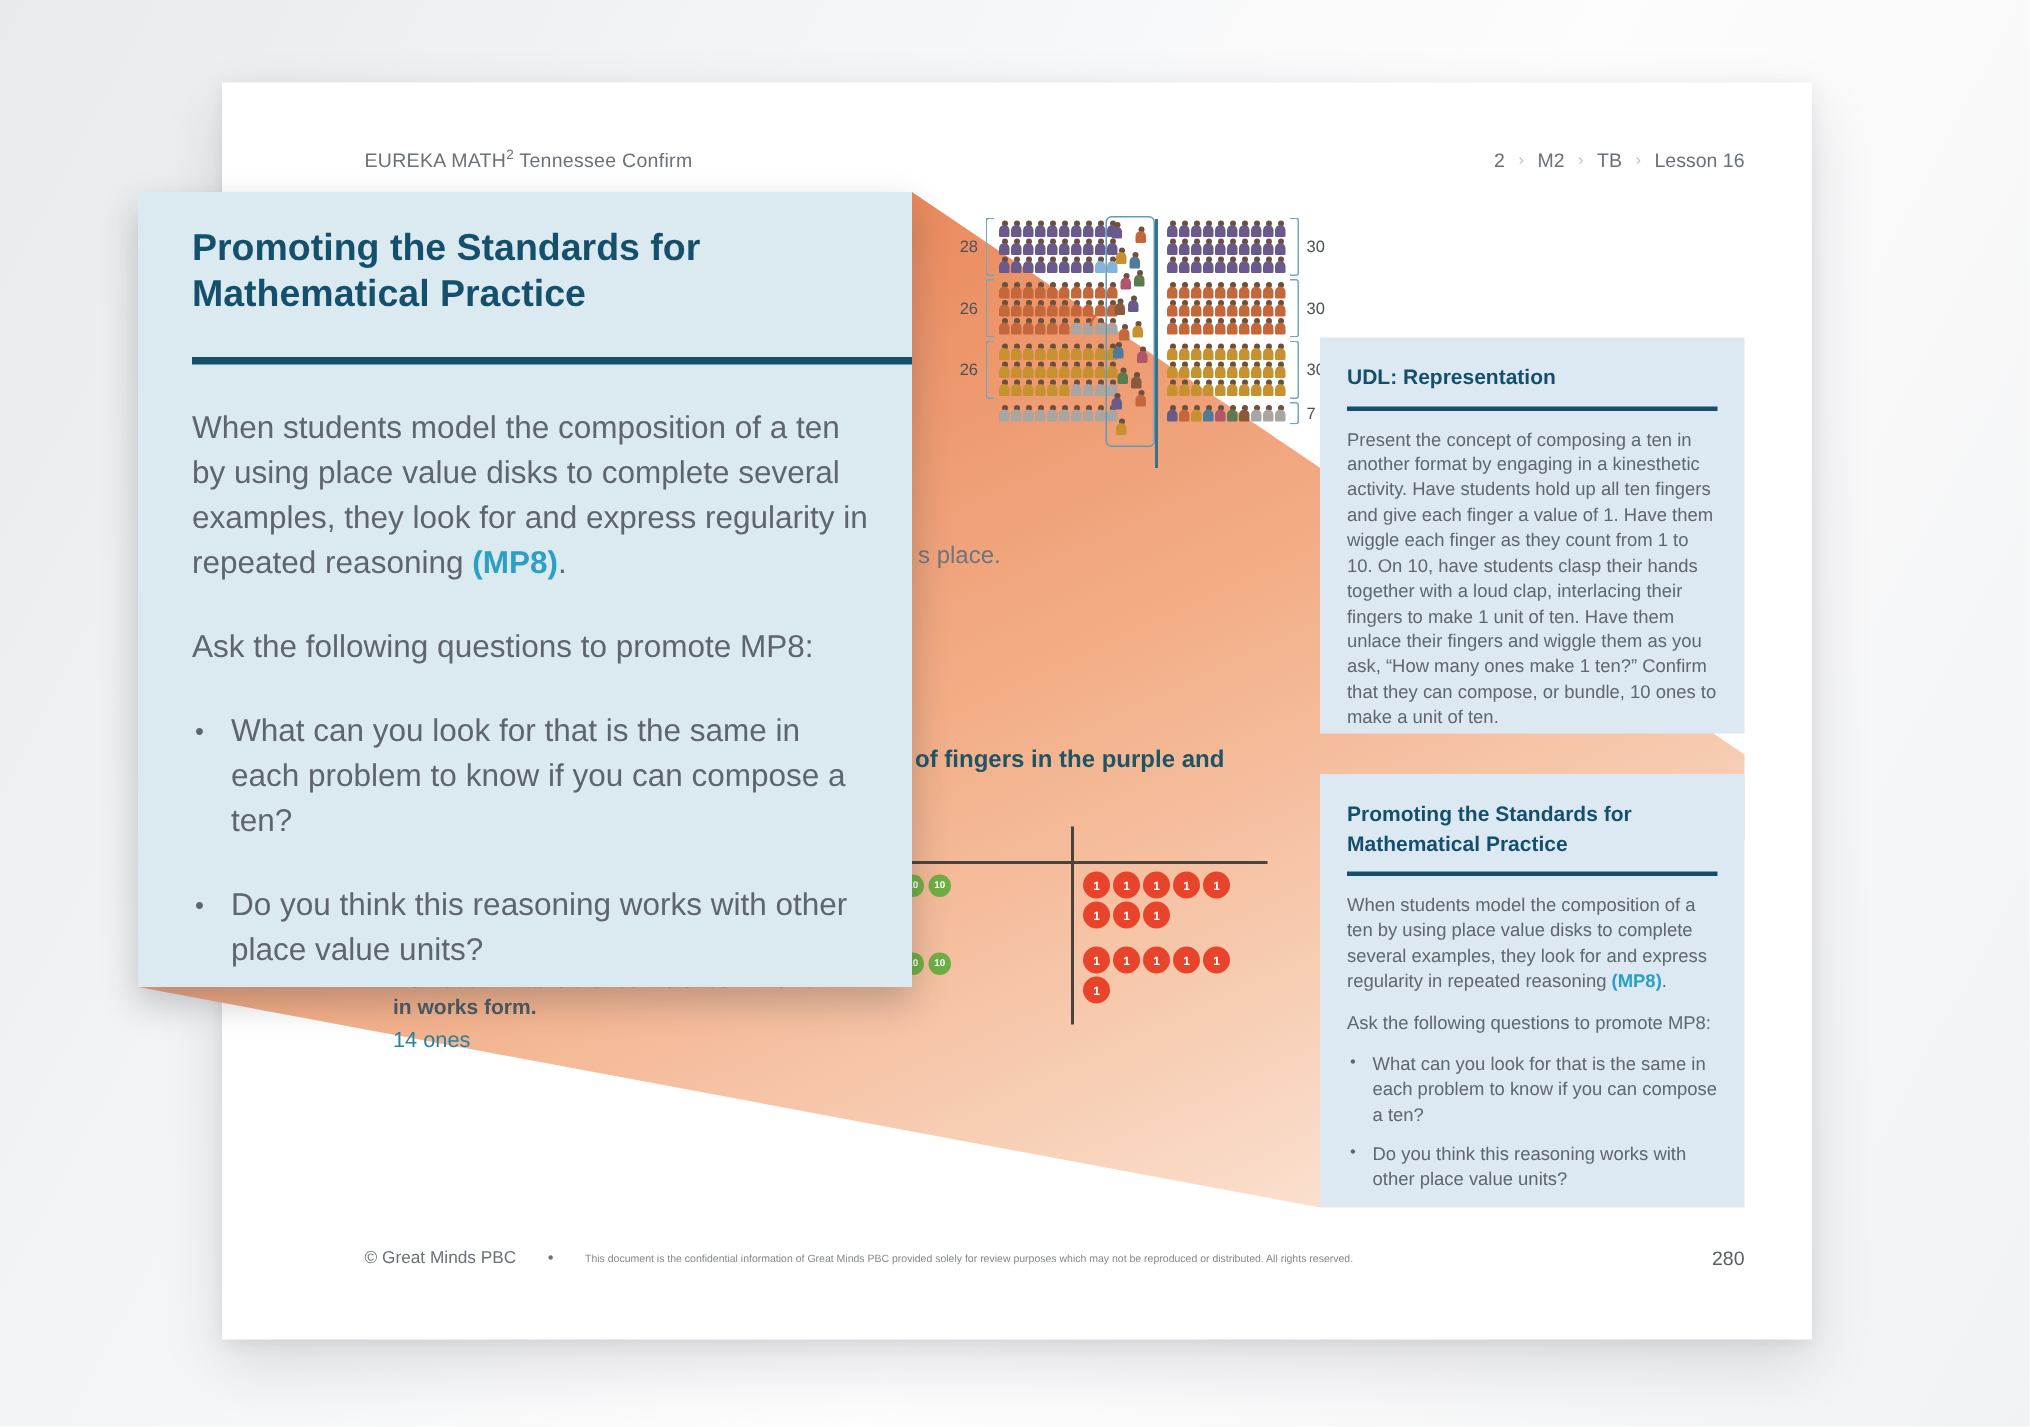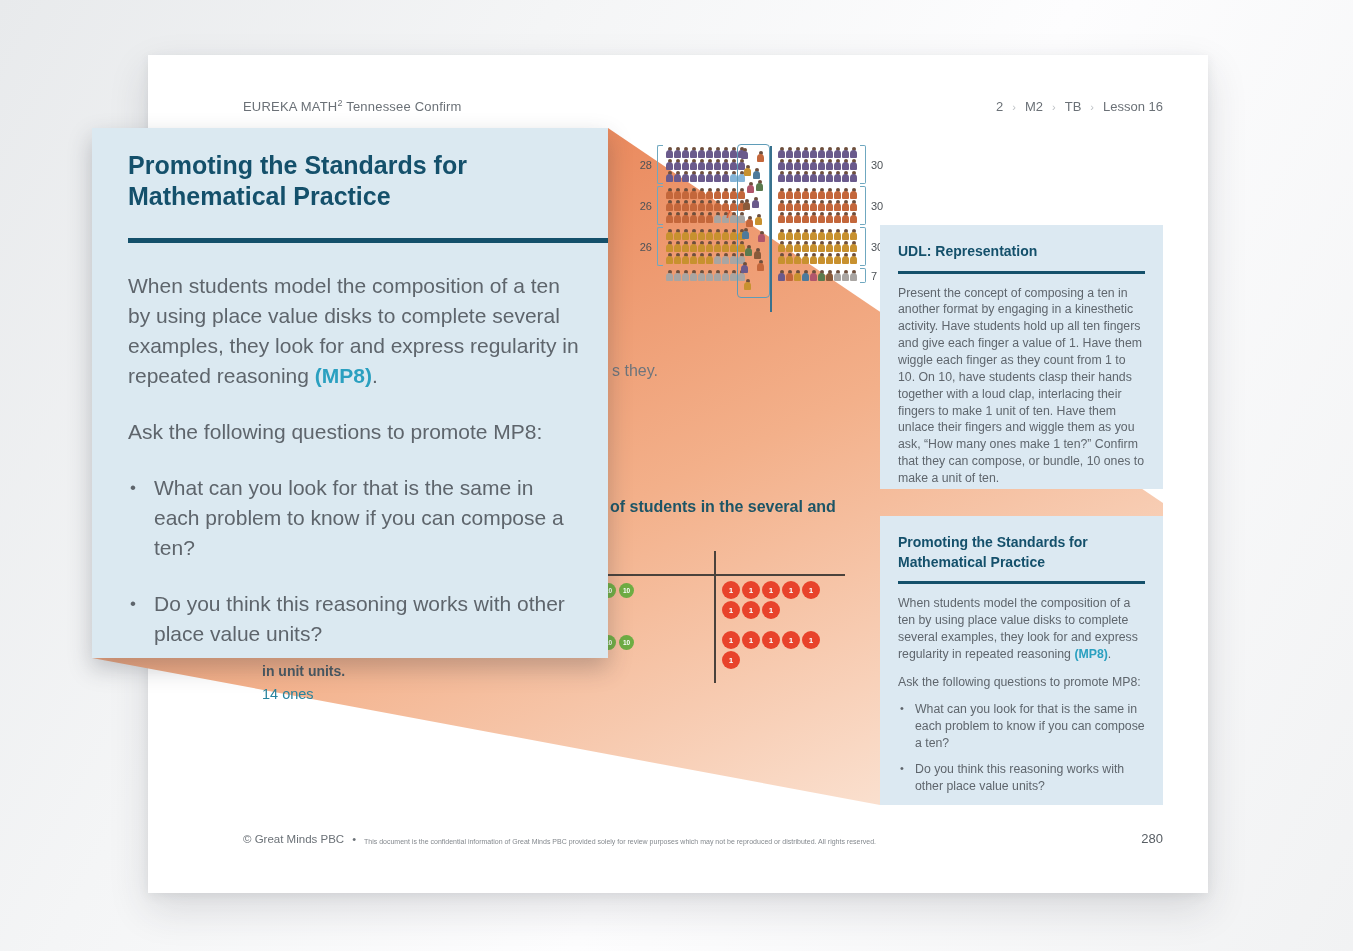--- a/index.html
+++ b/index.html
@@ -9,21 +9,21 @@
     background:linear-gradient(118deg,#e8eaec 0%,#f4f5f6 30%,#fdfdfe 58%,#f1f2f3 100%);
   }
   
   .sheet{position:absolute;left:148px;top:55px;width:1060px;height:838px;background:#ffffff;
          box-shadow:0 16px 38px rgba(40,45,55,.14), 0 3px 10px rgba(40,45,55,.08);}
   
   .hdr-left{position:absolute;left:243px;top:98px;z-index:3;font-size:13px;color:#6b7177;letter-spacing:.2px;}
   .hdr-left sup{font-size:9px;}
   .hdr-right{position:absolute;right:190px;top:99px;z-index:3;font-size:13px;color:#6b7177;display:flex;gap:9px;align-items:center;}
   .crumb-sep{color:#bcc0c4;font-size:11px;}
-  .ftr{position:absolute;left:243px;top:833px;z-index:3;color:#6b7177;display:flex;align-items:flex-end;gap:8px;white-space:nowrap;}
+  .ftr{position:absolute;left:243px;top:833px;z-index:3;color:#6b7177;display:flex;align-items:center;gap:21px;white-space:nowrap;}
   .ftr .c{font-size:11.5px;}
   .ftr .dot{font-size:11px;}
   .ftr .legal{font-size:7px;color:#84898e;}
   .pagenum{position:absolute;right:190px;top:831px;z-index:3;font-size:13px;color:#585e64;}
   
   .cone{position:absolute;left:0;top:0;z-index:2;pointer-events:none;}
   
   .crowd-col{position:absolute;z-index:3;width:79px;}
   #crowd-left{left:666px;top:0;}
   #crowd-right{left:778px;top:0;}
@@ -828,24 +828,24 @@
       <i></i>
     </span>
     <span class="person" style="--c: #c8912f; position: absolute; left: 6px; top: 134px;">
       <i></i>
     </span>
   </div>
 <div class="mid-label">7</div>
 <div class="crowd-divider"></div>
 
 <div class="frag frag-r">r</div>
-<div class="frag frag-place">s they.</div>
-<div class="frag frag-purple">of students in the several and</div>
+<div class="frag frag-place">s place.</div>
+<div class="frag frag-purple">of fingers in the purple and</div>
 <div class="frag frag-nowadd">Now add. What is 8 ones + 6 ones? Answer</div>
-<div class="frag frag-unitform">in unit units.</div>
+<div class="frag frag-unitform">in works form.</div>
 <div class="frag frag-answer">14 ones</div>
 
 <div class="pv-chart" id="pv-chart">
   <div class="pv-hline"></div>
   <div class="pv-vline"></div>
 <div class="disk ten" style="left: 43px; top: 35px;">10</div>
     <div class="disk ten" style="left: 61px; top: 35px;">10</div>
     <div class="disk one" style="left: 164px; top: 33px;">1</div>
     <div class="disk one" style="left: 184px; top: 33px;">1</div>
     <div class="disk one" style="left: 204px; top: 33px;">1</div>

